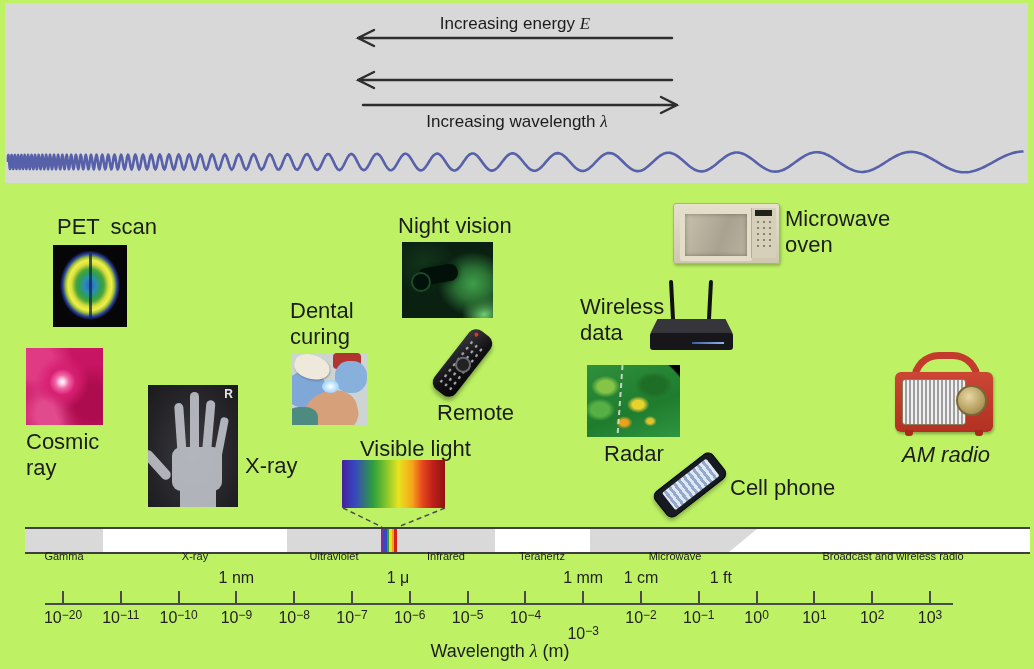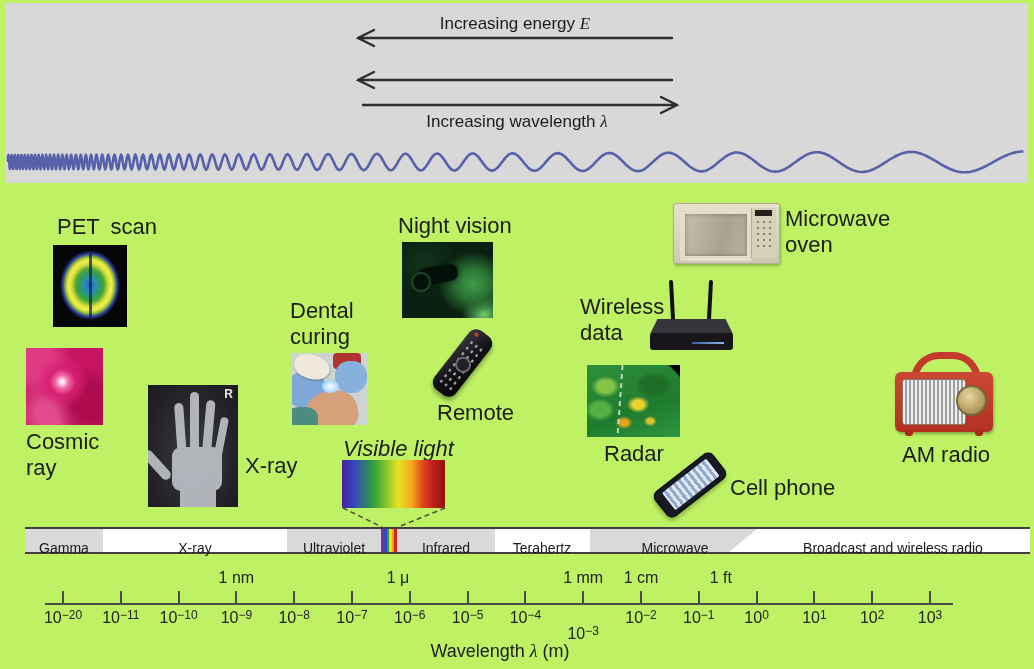--- a/index.html
+++ b/index.html
@@ -71,21 +71,21 @@
   .radio-handle{position:absolute;left:16px;top:-4px;width:56px;height:26px;border:7px solid #c23b2c;border-bottom:none;border-radius:28px 28px 0 0;}
   .radio-grille{position:absolute;left:7px;top:7px;width:62px;height:44px;border:1px solid #8a7a5a;border-radius:3px;
     background:repeating-linear-gradient(90deg,#f0f0f0 0 2px,#9e9e9e 2px 4px);}
   .radio-dial{position:absolute;right:6px;top:13px;width:27px;height:27px;border-radius:50%;background:radial-gradient(circle at 40% 35%,#e8d7a2,#a8904f 75%);border:2px solid #77683c;}
   .radio-foot{position:absolute;bottom:-4px;width:8px;height:6px;background:#a8281c;border-radius:0 0 3px 3px;}
   
   .band{left:25px;top:527px;width:1005px;height:23px;background:#ffffff;border-top:2px solid #3f3f3f;border-bottom:2px solid #3f3f3f;}
   .band-seg{position:absolute;top:0;height:23px;}
   .band-seg.gray{background:#d9d9d9;}
   .band-seg.rainbow{background:linear-gradient(90deg,#7a2f9e 0 18%,#3548c0 18% 36%,#2e9e3e 36% 52%,#e8e320 52% 68%,#f5a61b 68% 82%,#d3231b 82% 100%);}
-  .band-label{position:absolute;top:8px;height:39px;line-height:23px;font-size:14px;transform:translateX(-50%);white-space:nowrap;color:#1a1a1a;}
+  .band-label{position:absolute;top:16px;height:39px;line-height:23px;font-size:11px;transform:translateX(-50%);white-space:nowrap;color:#1a1a1a;}
   
   .axis-line{background:#4a4a4a;}
   .tick{position:absolute;width:2px;height:12px;background:#4a4a4a;}
   .tick-label{position:absolute;font-size:16px;transform:translateX(-50%);white-space:nowrap;color:#222;}
   .tick-label sup{font-size:12px;vertical-align:4px;}
   .unit-marker{position:absolute;font-size:16px;transform:translateX(-50%);white-space:nowrap;color:#222;}
   .xlabel{font-size:18px;transform:translateX(-50%);white-space:nowrap;}
   .xlabel i{font-family:"Liberation Serif",serif;}
 </style>
 </head>
@@ -150,21 +150,21 @@
 
   <div class="abs" style="left:425px;top:330px;width:85px;height:72px;">
     <div class="remote-body">
       <div class="remote-btns"></div>
       <div class="remote-red"></div>
       <div class="remote-pad"></div>
     </div>
   </div>
   <div class="abs ex-label" style="left:437px;top:400px;">Remote</div>
 
-  <div class="abs ex-label" style="left:343px;top:436px;font-style:italic;">Visible light</div>
+  <div class="abs ex-label" style="left:360px;top:436px;">Visible light</div>
   <div class="abs spectrum-wide" style="left:342px;top:460px;width:103px;height:48px;"></div>
   <svg class="abs" style="left:340px;top:505px;" width="120" height="26">
     <g stroke="#4a4a4a" stroke-width="1.5" stroke-dasharray="5 3.5" fill="none">
       <line x1="3" y1="3" x2="42" y2="22"></line>
       <line x1="105" y1="3" x2="58" y2="22"></line>
     </g>
   </svg>
 
   <div class="abs img mw-img" style="left:673px;top:203px;width:105px;height:59px;">
     <div class="mw-window"></div>
@@ -199,21 +199,21 @@
 
   <div class="abs" style="left:895px;top:356px;width:100px;height:84px;">
     <div class="radio-handle"></div>
     <div class="radio-body">
       <div class="radio-grille"></div>
       <div class="radio-dial"></div>
       <div class="radio-foot" style="left:10px;"></div>
       <div class="radio-foot" style="right:10px;"></div>
     </div>
   </div>
-  <div class="abs ex-label" style="left:902px;top:442px;">AM radio</div>
+  <div class="abs ex-label" style="left:902px;top:442px;font-style:italic;">AM radio</div>
 
   <div class="abs band">
       <div class="band-seg gray" style="left: 0px; width: 78px;"></div>
       <div class="band-label" style="left: 39px;">Gamma</div>
       <div class="band-label" style="left: 170px;">X-ray</div>
       <div class="band-seg gray" style="left: 262px; width: 94px;"></div>
       <div class="band-label" style="left: 309px;">Ultraviolet</div>
       <div class="band-seg rainbow" style="left: 356px; width: 16px;"></div>
       <div class="band-seg gray" style="left: 372px; width: 98px;"></div>
       <div class="band-label" style="left: 421px;">Infrared</div>

